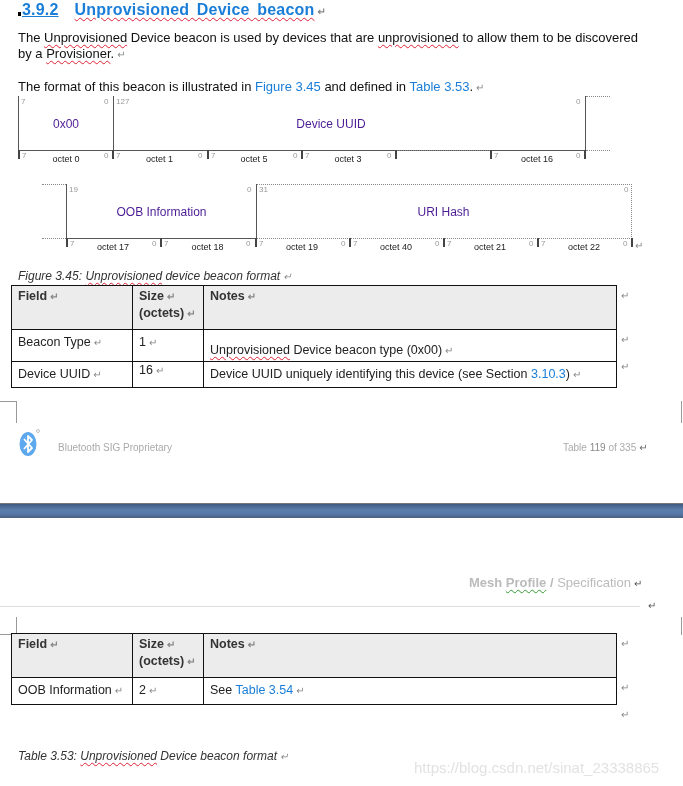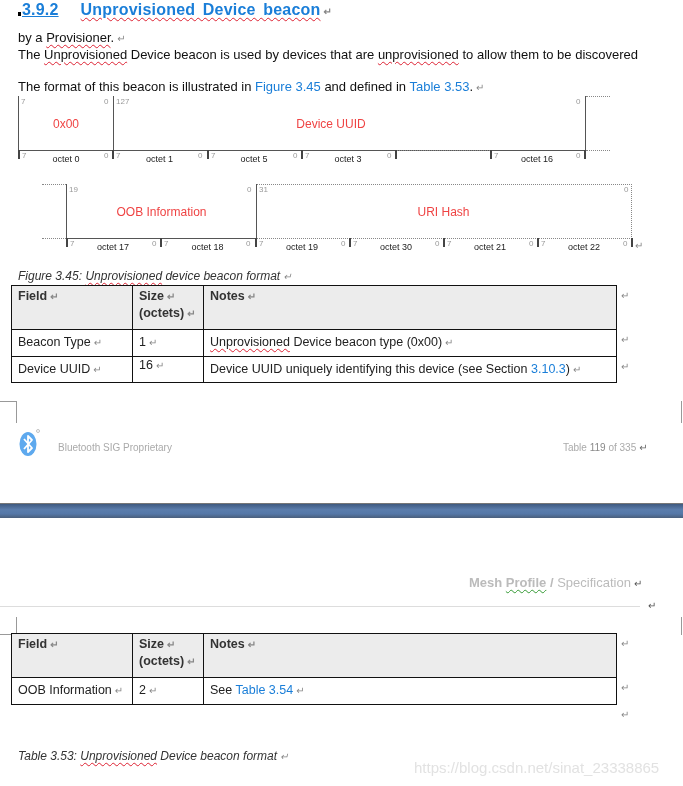--- a/index.html
+++ b/index.html
@@ -7,29 +7,29 @@
   body { position: relative; font-family: "Liberation Sans", sans-serif; color: #222; }
   .abs { position: absolute; }
   .pilcrow { color: #888; font-size: 10px; margin-left: 3px; }
   .squig { text-decoration: underline wavy #d23; text-decoration-thickness: 1px; text-underline-offset: 2px; }
   .squig-g { text-decoration: underline wavy #393; text-decoration-thickness: 1px; text-underline-offset: 2px; }
   .link { color: #1a7ed8; }
 
   
   .h-bullet { position:absolute; left:18px; top:12px; width:3px; height:4px; background:#000; }
   .heading { left: 22px; top: 1px; font-size: 16px; font-weight: bold; color: #1a7ed8; letter-spacing: 0.2px; white-space: nowrap; }
-  .heading .num { margin-right: 22px; text-decoration: underline; }
+  .heading .num { margin-right: 16px; text-decoration: underline; }
   .heading .title { word-spacing: 3px; }
 
   .para { font-size: 13px; line-height: 16px; color: #111; }
 
   
   .box { position:absolute; border:1px solid #555; background:#fff; }
   .bitlbl { position:absolute; font-size:8px; color:#999; }
-  .fieldlbl { position:absolute; font-size:12px; color:#ef4444; text-align:center; }
+  .fieldlbl { position:absolute; font-size:12px; color:#4c1d95; text-align:center; }
   .octet { position:absolute; font-size:9px; color:#222; text-align:center; }
   .sep { position:absolute; width:2px; height:9px; background:#444; }
   .dotline { position:absolute; height:0; border-top:1px dotted #888; }
   .dotvline { position:absolute; width:0; border-left:1px dotted #888; }
   .hline { position:absolute; height:1px; background:#666; }
 
   .caption { font-size: 12px; font-style: italic; color: #333; }
 
   table.spec { position:absolute; border-collapse: collapse; font-size: 12.5px; color: #222; }
   table.spec td { border: 1px solid #111; padding: 2px 6px; vertical-align: top; line-height: 17px; }
@@ -41,25 +41,25 @@
 </style>
 </head>
 <body>
 
 <div class="h-bullet"></div>
 <div class="abs heading">
   <span class="num">3.9.2</span><span class="title squig">Unprovisioned Device beacon</span><span class="pilcrow">↵</span>
 </div>
 
 <div class="abs para" style="left:18px; top:30px; width:650px;">
+  <div style="white-space:nowrap;">
+    <span>The </span><span class="squig">Unprovisioned</span><span> Device beacon is used by devices that are </span><span class="squig">unprovisioned</span><span> to allow them to be discovered</span>
+  </div>
   <div>
     <span>by a </span><span class="squig">Provisioner</span><span>.</span><span class="pilcrow">↵</span>
-  </div>
-  <div style="white-space:nowrap;">
-    <span>The </span><span class="squig">Unprovisioned</span><span> Device beacon is used by devices that are </span><span class="squig">unprovisioned</span><span> to allow them to be discovered</span>
   </div>
 </div>
 
 <div class="abs para" style="left:18px; top:79px; white-space:nowrap;">
   <span>The  format of this beacon is illustrated in </span><span class="link">Figure 3.45</span><span> and defined in </span><span class="link">Table 3.53</span><span>.</span><span class="pilcrow">↵</span>
 </div>
 
 <div>
 
   <div class="hline" style="left:18px; top:96px; width:568px; background:#666;"></div>
@@ -132,41 +132,41 @@
   <div class="bitlbl" style="left:353px; top:239px;">7</div>
   <div class="bitlbl" style="left:435px; top:239px;">0</div>
   <div class="bitlbl" style="left:447px; top:239px;">7</div>
   <div class="bitlbl" style="left:529px; top:239px;">0</div>
   <div class="bitlbl" style="left:541px; top:239px;">7</div>
   <div class="bitlbl" style="left:623px; top:239px;">0</div>
 
   <div class="octet" style="left:66px; top:242px; width:94px;">octet 17</div>
   <div class="octet" style="left:160px; top:242px; width:95px;">octet 18</div>
   <div class="octet" style="left:255px; top:242px; width:94px;">octet 19</div>
-  <div class="octet" style="left:349px; top:242px; width:94px;">octet 30</div>
+  <div class="octet" style="left:349px; top:242px; width:94px;">octet 40</div>
   <div class="octet" style="left:443px; top:242px; width:94px;">octet 21</div>
   <div class="octet" style="left:537px; top:242px; width:94px;">octet 22</div>
   <span class="abs pilcrow" style="left:632px; top:240px;">↵</span>
 </div>
 
 <div class="abs caption" style="left:18px; top:269px; white-space:nowrap;">
   <span>Figure 3.45: </span><span class="squig">Unprovisioned</span><span>  device beacon  format</span><span class="pilcrow">↵</span>
 </div>
 
 <table class="spec" style="left:11px; top:285px; width:606px;">
   <tbody>
       <tr class="hdr">
     <td style="width:121px; height:44px;"><span>Field</span><span class="pilcrow">↵</span></td>
     <td style="width:71px;"><span>Size</span><span class="pilcrow">↵</span><br><span>(octets)</span><span class="pilcrow">↵</span></td>
     <td><span>Notes</span><span class="pilcrow">↵</span></td>
   </tr>
   <tr>
     <td style="height:27px; padding-top:4px;"><span>Beacon Type</span><span class="pilcrow">↵</span></td>
     <td style="padding-top:4px;"><span>1</span><span class="pilcrow">↵</span></td>
-    <td style="padding-top:4px;"><span class="squig">Unprovisioned</span><span> Device beacon type (0x00)</span><span class="pilcrow">↵</span></td>
+    <td style="padding-top:12px;"><span class="squig">Unprovisioned</span><span> Device beacon type (0x00)</span><span class="pilcrow">↵</span></td>
   </tr>
   <tr>
     <td style="height:26px; padding-top:4px;"><span>Device UUID</span><span class="pilcrow">↵</span></td>
     <td style="padding-top:0;"><span>16</span><span class="pilcrow">↵</span></td>
     <td style="padding-top:4px; white-space:nowrap;"><span>Device UUID  uniquely identifying this device (see Section </span><span class="link">3.10.3</span><span>)</span><span class="pilcrow">↵</span></td>
   </tr>
 </tbody>
   </table>
 <span class="abs pilcrow" style="left:618px; top:290px;">↵</span>
 <span class="abs pilcrow" style="left:618px; top:334px;">↵</span>

